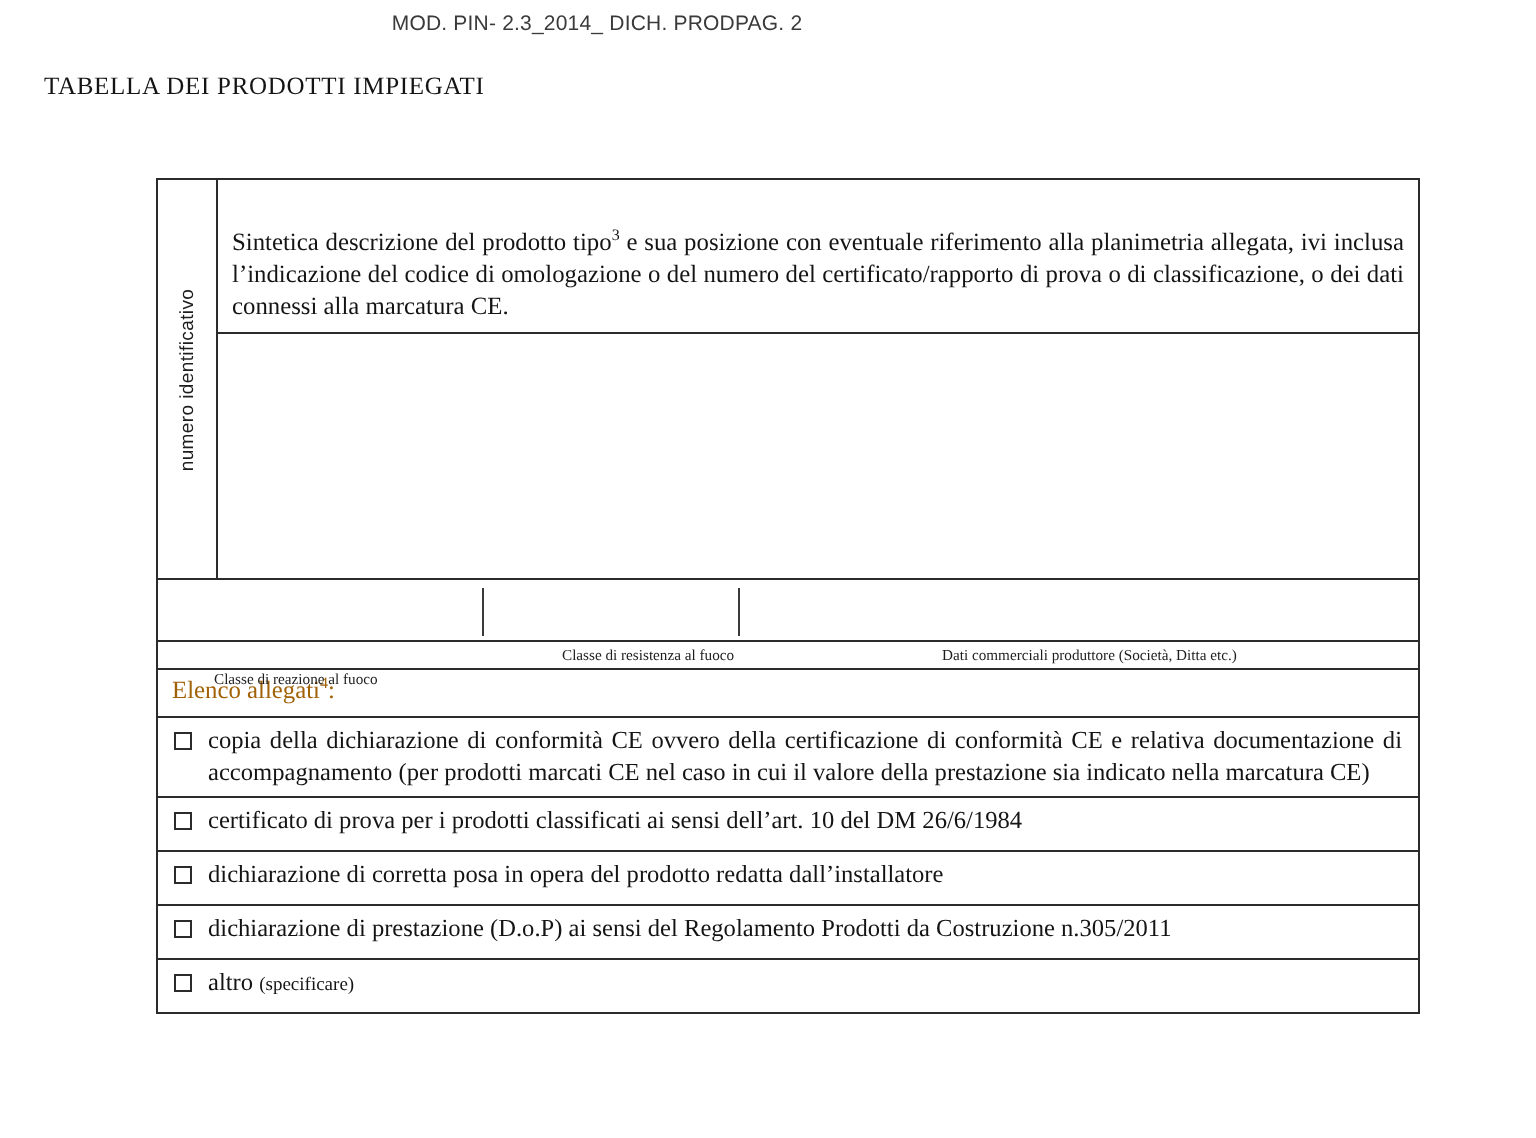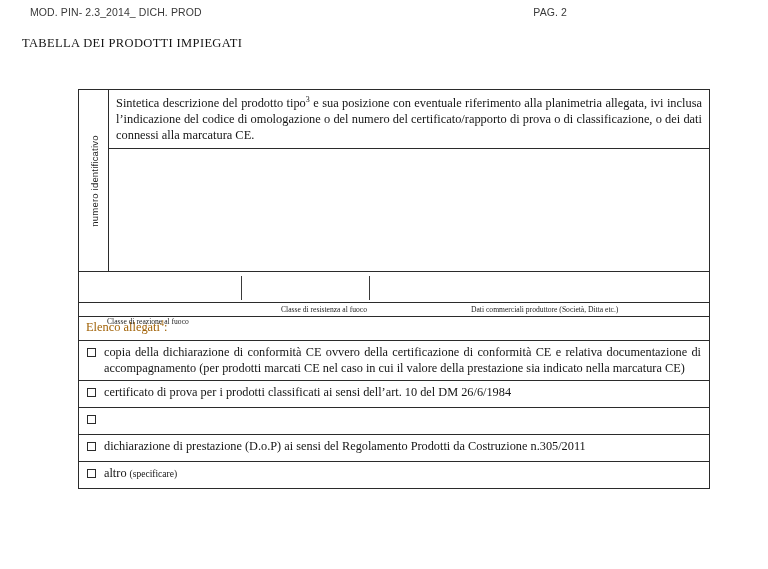--- a/index.html
+++ b/index.html
@@ -19,21 +19,21 @@
 
   
   .page-header {
     position: absolute;
     top: 6px;
     left: 0;
     width: 635px;
     height: 18px;
     display: flex;
     align-items: flex-start;
-    justify-content: space-between;
+    justify-content: center;
     padding: 0 28px 0 30px;
     box-sizing: border-box;
   }
   .header-code,
   .header-page {
     font-family: "Liberation Sans", "DejaVu Sans", sans-serif;
     font-size: 10.5px;
     letter-spacing: 0.1px;
     color: #3a3a3a;
     white-space: nowrap;
@@ -84,20 +84,21 @@
     white-space: nowrap;
     font-family: "Liberation Sans", "DejaVu Sans", sans-serif;
     font-size: 9.5px;
     letter-spacing: 0.2px;
     color: #1d1d1d;
   }
   .upper-right {
     flex: 1 1 auto;
     display: flex;
     flex-direction: column;
+    margin-top: 18px;
   }
 
   .desc-cell {
     border-bottom: 1.2px solid #2b2b2b;
     padding: 5px 7px 5px 7px;
     font-size: 12.4px;
     line-height: 1.30;
     text-align: justify;
     text-justify: inter-word;
     color: #141414;
@@ -238,20 +239,21 @@
   </div>
 
   <div class="attach-row">
     <span class="checkbox"></span>
     <span class="attach-text nojustify">certificato di prova per i prodotti classificati ai sensi dell’art. 10 del DM 26/6/1984</span>
   </div>
 
 
   <div class="attach-row">
     <span class="checkbox"></span>
+    <span class="attach-text nojustify">dichiarazione di corretta posa in opera del prodotto redatta dall’installatore</span>
   </div>
 
   <div class="attach-row">
     <span class="checkbox"></span>
     <span class="attach-text nojustify">dichiarazione di prestazione (D.o.P) ai sensi del Regolamento Prodotti da Costruzione n.305/2011</span>
   </div>
 
   <div class="attach-row">
     <span class="checkbox"></span>
     <span class="attach-text nojustify"><span>altro </span><span class="small-note">(specificare)</span></span>

